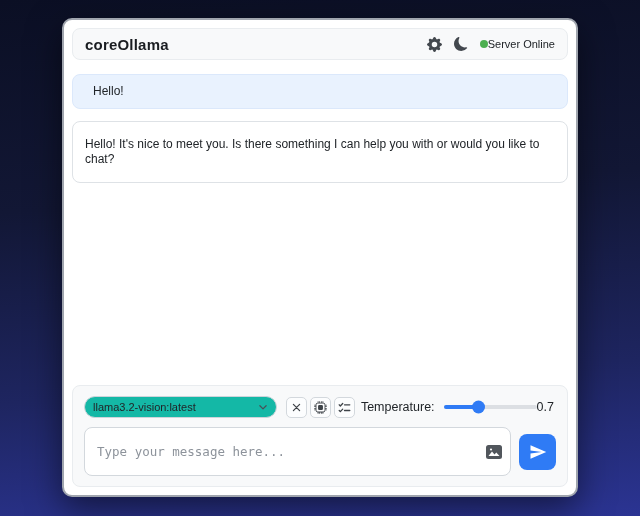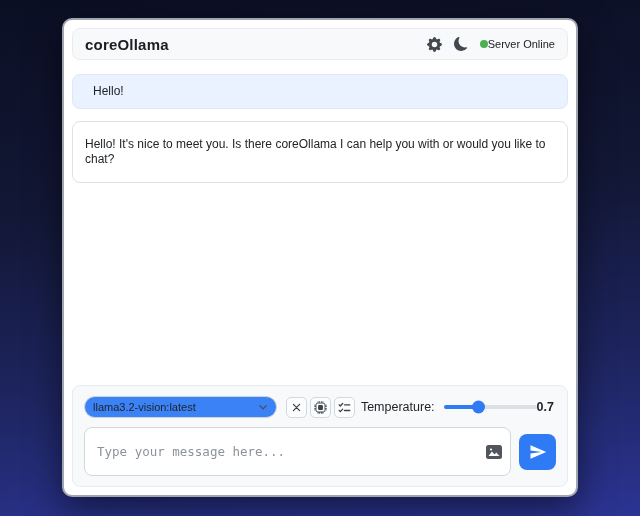--- a/index.html
+++ b/index.html
@@ -106,21 +106,21 @@
   }
   .controls-row {
     display: flex;
     align-items: center;
     height: 22px;
   }
   .model-select {
     width: 206px;
     height: 22px;
     box-sizing: border-box;
-    background: #3b82f6;
+    background: #14b8a6;
     border: 1px solid #ced4da;
     border-radius: 11px;
     display: flex;
     align-items: center;
     justify-content: space-between;
     padding: 0 8px;
     font-size: 11px;
     color: #212529;
     cursor: pointer;
   }
@@ -175,21 +175,20 @@
     transform: translateY(-50%);
     width: 13px; height: 13px;
     border-radius: 50%;
     background: #2f7bf5;
   }
   .temp-value {
     margin-left: auto;
     font-size: 12.5px;
     color: #212529;
     padding-right: 2px;
-    font-weight: bold;
   }
   .composer-row {
     margin-top: 9px;
     display: flex;
     align-items: center;
   }
   .input-wrap {
     position: relative;
     flex: 1 1 auto;
   }
@@ -255,21 +254,21 @@
       </button>
       <div class="status">
         <span class="status-dot" style="background: rgb(76, 175, 80);"></span>
         <span class="status-label">Server Online</span>
       </div>
     </div>
   </div>
 
   <div class="chat-area">
     <div class="bubble user">Hello!</div>
-    <div class="bubble assistant">Hello! It's nice to meet you. Is there coreOllama I can help you with or would you like to chat?</div>
+    <div class="bubble assistant">Hello! It's nice to meet you. Is there something I can help you with or would you like to chat?</div>
   </div>
 
   <div class="bottom-panel">
 
     <div class="controls-row">
       <div class="model-select">
         <span>llama3.2-vision:latest</span>
         <span style="display:flex;">
           <svg width="10" height="10" viewBox="0 0 16 16" fill="none" stroke="#495057" stroke-width="2" stroke-linecap="round" stroke-linejoin="round">
               <path d="M3 6l5 5 5-5"></path>

